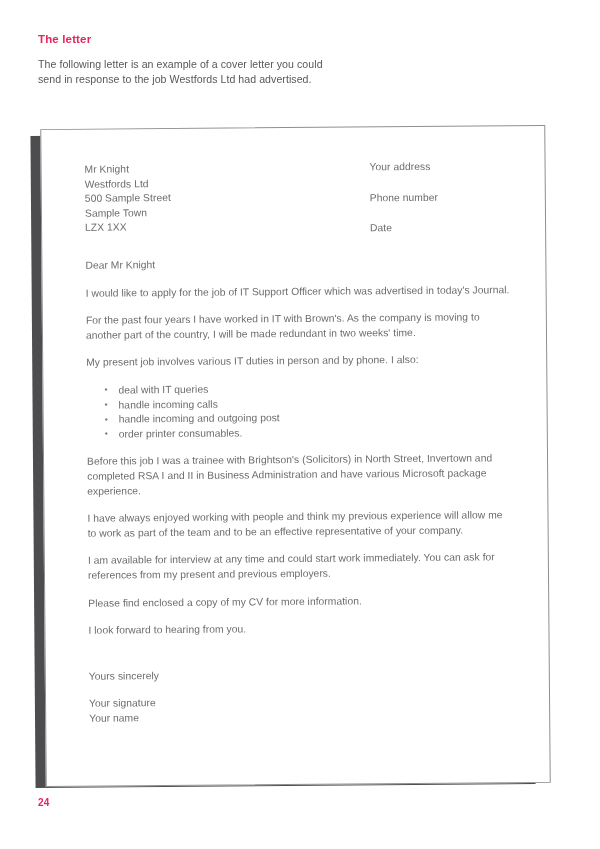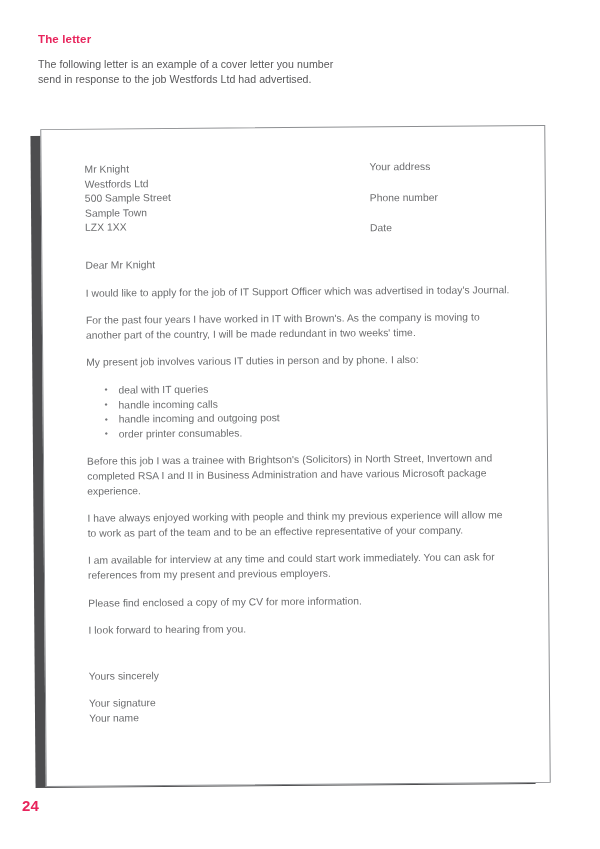--- a/index.html
+++ b/index.html
@@ -157,36 +157,36 @@
     margin: 0;
     line-height: 14.6px;
   }
   .signature-lines span {
     display: block;
   }
 
   
   .page-number {
     position: absolute;
-    left: 22px;
+    left: 38px;
     top: 797px;
-    font-size: 15px;
+    font-size: 10px;
     font-weight: bold;
     color: #e8245c;
     letter-spacing: 0.2px;
   }
 </style>
 </head>
 <body>
 
 <div class="page">
 
   <div class="intro">
     <h2 class="intro-heading">The letter</h2>
-    <p class="intro-body">The following letter is an example of a cover letter you number send in response to the job Westfords Ltd had advertised.</p>
+    <p class="intro-body">The following letter is an example of a cover letter you could send in response to the job Westfords Ltd had advertised.</p>
   </div>
 
   <div class="letter-wrap">
     <div class="letter-shadow"></div>
 
     <div class="letter-card">
       <div class="letter-inner">
 
         <div class="letter-head">
           <div class="head-left">

